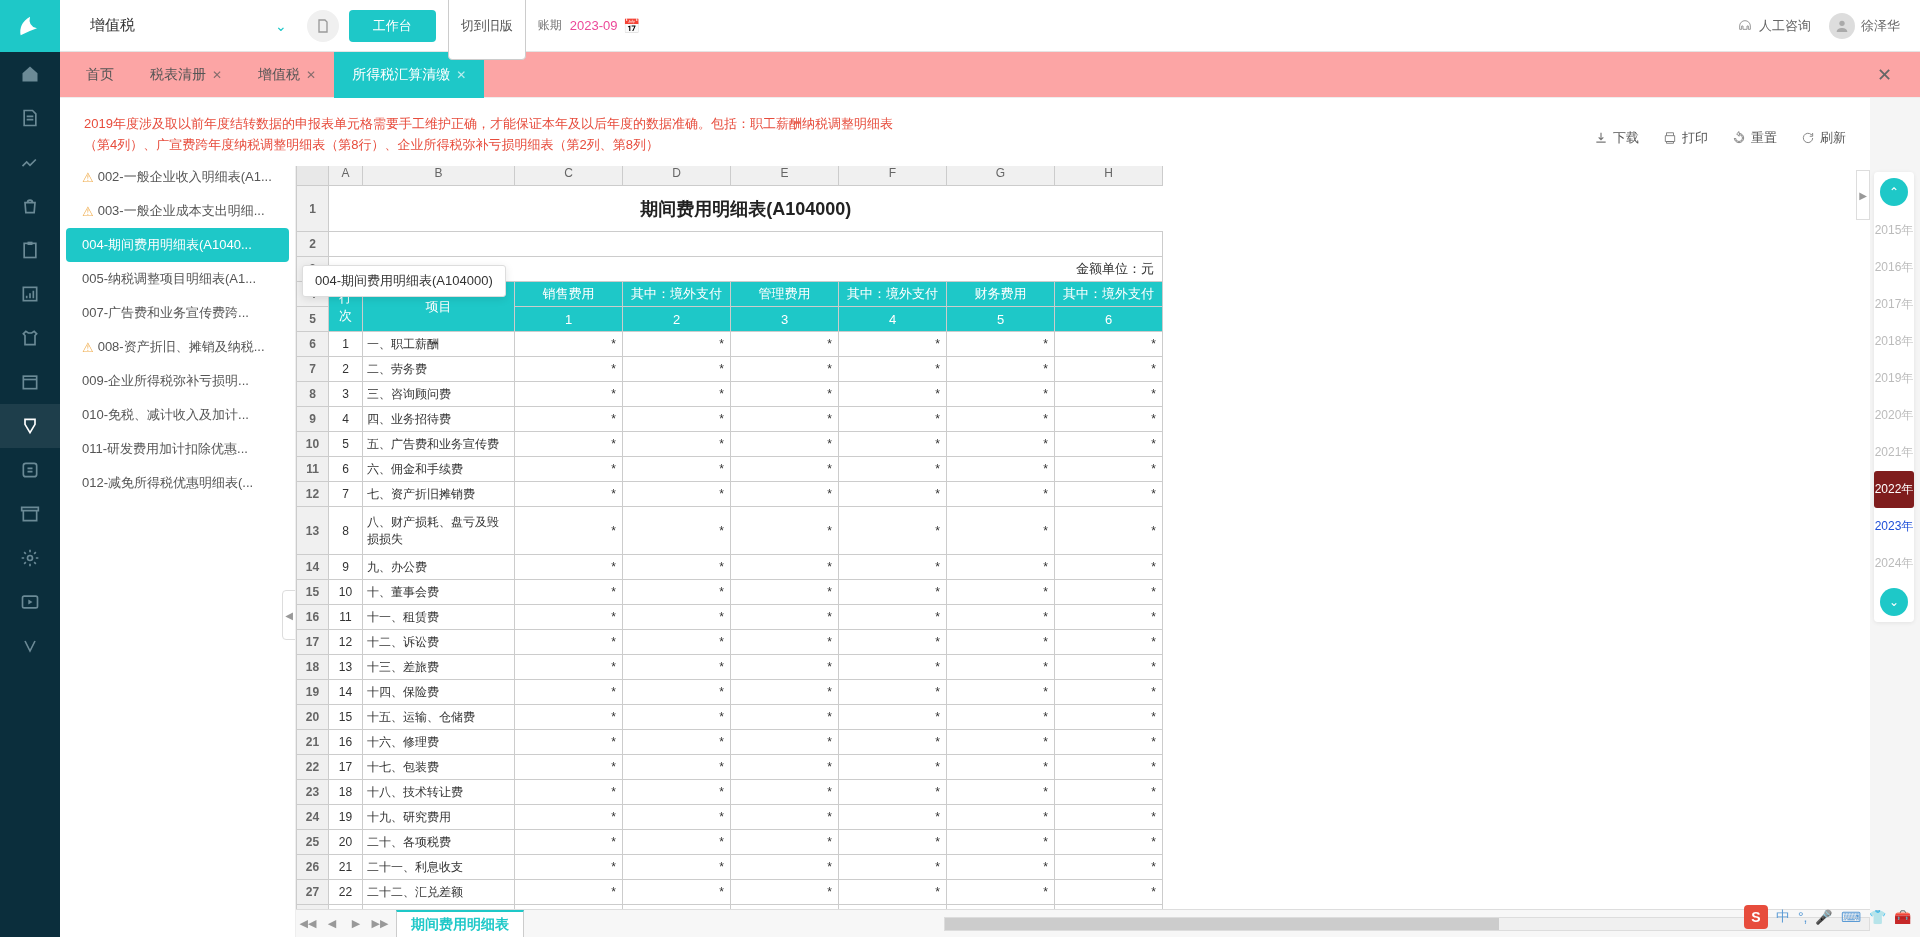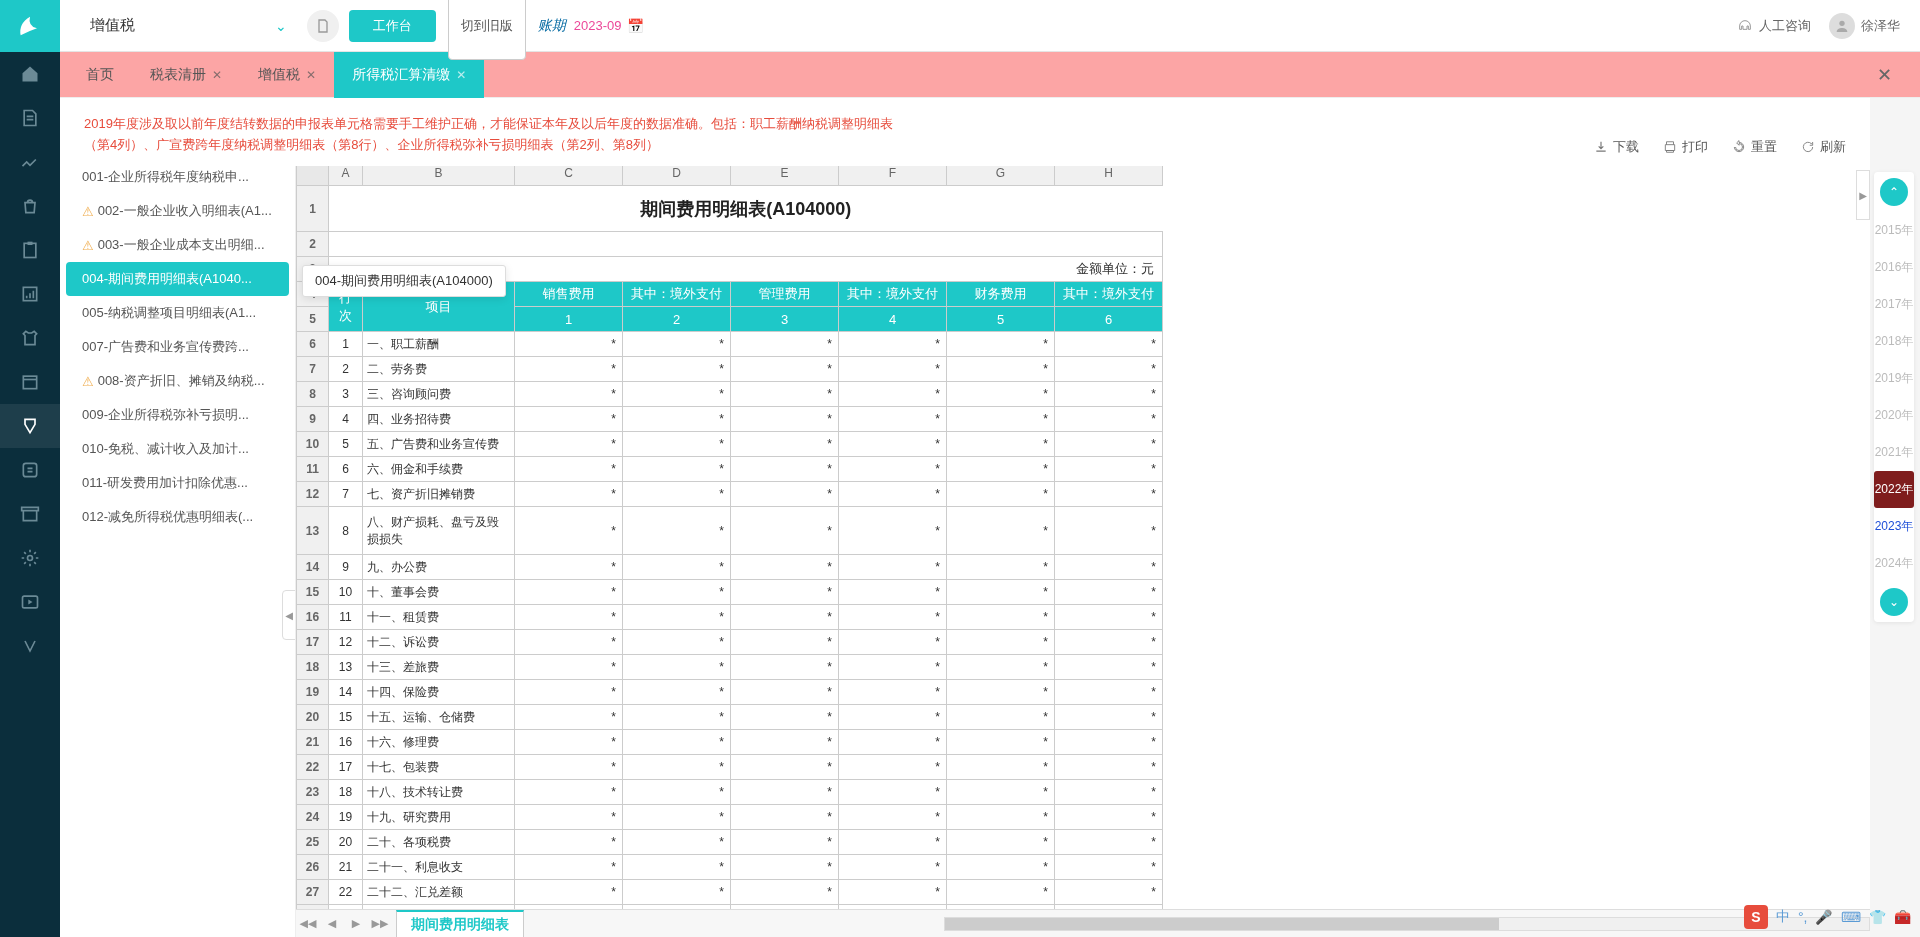--- a/index.html
+++ b/index.html
@@ -15,38 +15,38 @@
 .left-sidebar .nav-item.active { background: rgba(255,255,255,0.08); }
 
 
 .top-header { position: fixed; left: 60px; top: 0; right: 0; height: 52px; background: #fff; border-bottom: 1px solid #e5e5e5; display: flex; align-items: center; padding: 0 20px; z-index: 50; }
 .top-header .dropdown { font-size: 15px; color: #333; padding: 6px 10px; display: flex; align-items: center; gap: 140px; border: none; cursor: pointer; }
 .top-header .dropdown .chev { color: #1ec8c8; font-size: 14px; }
 .top-header .icon-btn { width: 32px; height: 32px; border-radius: 50%; background: #f0f0f0; display: flex; align-items: center; justify-content: center; margin: 0 10px; cursor: pointer; }
 .top-header .icon-btn svg { width: 16px; height: 16px; fill: #999; }
 .top-header .primary-btn { background: #1ec8c8; color: #fff; padding: 7px 24px; border-radius: 4px; font-size: 13px; border: none; cursor: pointer; margin-right: 12px; }
 .top-header .outline-btn { background: #fff; border: 1px solid #ccc; color: #555; padding: 24px 12px; border-radius: 4px; font-size: 13px; cursor: pointer; margin-right: 12px; }
-.top-header .period-label { font-size: 14px; color: #0369a1; margin-right: 8px; font-style: italic; }
+.top-header .period-label { font-size: 12px; color: #737373; margin-right: 8px; }
 .top-header .period-val { font-size: 13px; color: #ec4899; margin-right: 6px; }
 .top-header .cal-icon { color: #1ec8c8; font-size: 14px; }
 .top-header .spacer { flex: 1; }
 .top-header .right-item { display: flex; align-items: center; gap: 6px; font-size: 13px; color: #666; margin-left: 18px; cursor: pointer; }
 .top-header .right-item svg { width: 16px; height: 16px; fill: #999; }
 .top-header .avatar { width: 26px; height: 26px; border-radius: 50%; background: #ddd; display: flex; align-items: center; justify-content: center; }
 .top-header .avatar svg { width: 16px; height: 16px; fill: #aaa; }
 
 
 .tabs-bar { position: fixed; left: 60px; top: 52px; right: 0; height: 46px; background: #fca5a5; border-bottom: 1px solid #eee; display: flex; align-items: center; padding: 0 8px; z-index: 40; }
 .tabs-bar .tab { padding: 0 18px; height: 46px; display: flex; align-items: center; font-size: 14px; color: #555; cursor: pointer; gap: 6px; }
 .tabs-bar .tab.active { background: #1ec8c8; color: #fff; }
 .tabs-bar .tab .close { font-size: 12px; opacity: 0.7; }
 .tabs-bar .tab-close-all { margin-left: auto; padding: 0 20px; cursor: pointer; color: #666; font-size: 18px; }
 
 
-.warn-bar { position: fixed; left: 60px; top: 98px; right: 50px; padding: 16px 24px 10px; background: #fff; display: flex; align-items: flex-end; z-index: 30; }
+.warn-bar { position: fixed; left: 60px; top: 98px; right: 50px; padding: 16px 24px 10px; background: #fff; display: flex; align-items: center; z-index: 30; }
 .warn-bar .warn-text { flex: 0 0 820px; font-size: 13px; color: #e74c3c; line-height: 1.6; }
 .warn-bar .toolbar { margin-left: auto; display: flex; gap: 24px; align-items: center; padding-top: 6px; }
 .warn-bar .tool { display: flex; align-items: center; gap: 5px; font-size: 13px; color: #555; cursor: pointer; }
 .warn-bar .tool svg { width: 14px; height: 14px; fill: #777; }
 
 
 .tree-panel { position: fixed; left: 60px; top: 160px; width: 236px; bottom: 0; background: #fff; overflow: hidden; z-index: 20; border-right: 1px solid #eee; }
 .tree-panel .tree-item { padding: 8px 14px 8px 22px; font-size: 13px; color: #555; cursor: pointer; white-space: nowrap; overflow: hidden; text-overflow: ellipsis; display: flex; align-items: center; gap: 4px; }
 .tree-panel .tree-item.active { background: #1ec8c8; color: #fff; border-radius: 4px; margin: 0 6px; padding-left: 16px; }
 .tree-panel .tree-item .warn { color: #f0ad4e; font-size: 13px; flex-shrink: 0; }
@@ -258,23 +258,20 @@
         <svg viewBox="0 0 24 24">
           <path d="M20 12a8 8 0 11-2.3-5.7L20 4v5h-5" stroke="#777" fill="none" stroke-width="1.5"></path>
         </svg>
         <span>刷新</span>
       </div>
   </div>
 </div>
 
 <div class="tree-panel">
   <div id="tree-container">
-      <div class="tree-item">
-        <span>001-企业所得税年度纳税申...</span>
-      </div>
       <div class="tree-item">
         <span class="warn">⚠</span>
         <span>002-一般企业收入明细表(A1...</span>
       </div>
       <div class="tree-item">
         <span class="warn">⚠</span>
         <span>003-一般企业成本支出明细...</span>
       </div>
       <div class="tree-item active">
         <span>004-期间费用明细表(A1040...</span>

